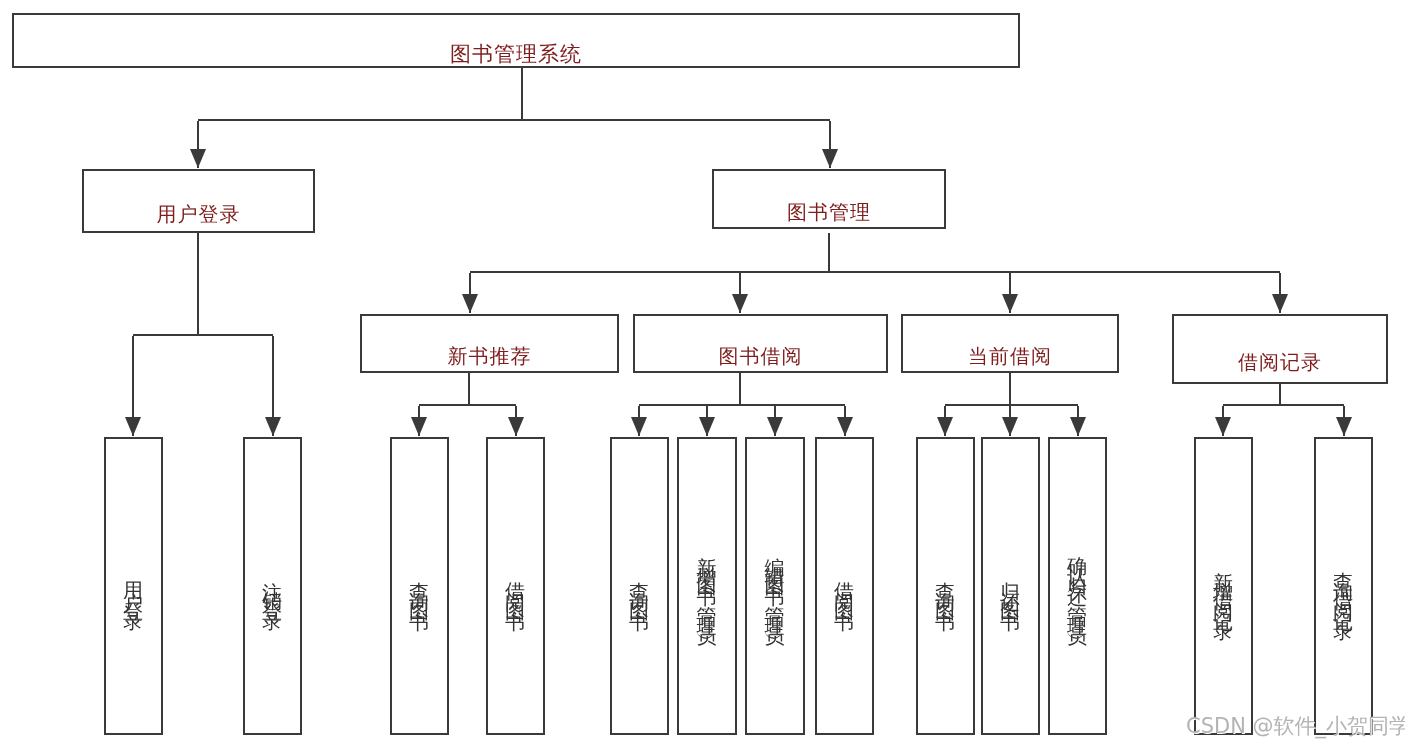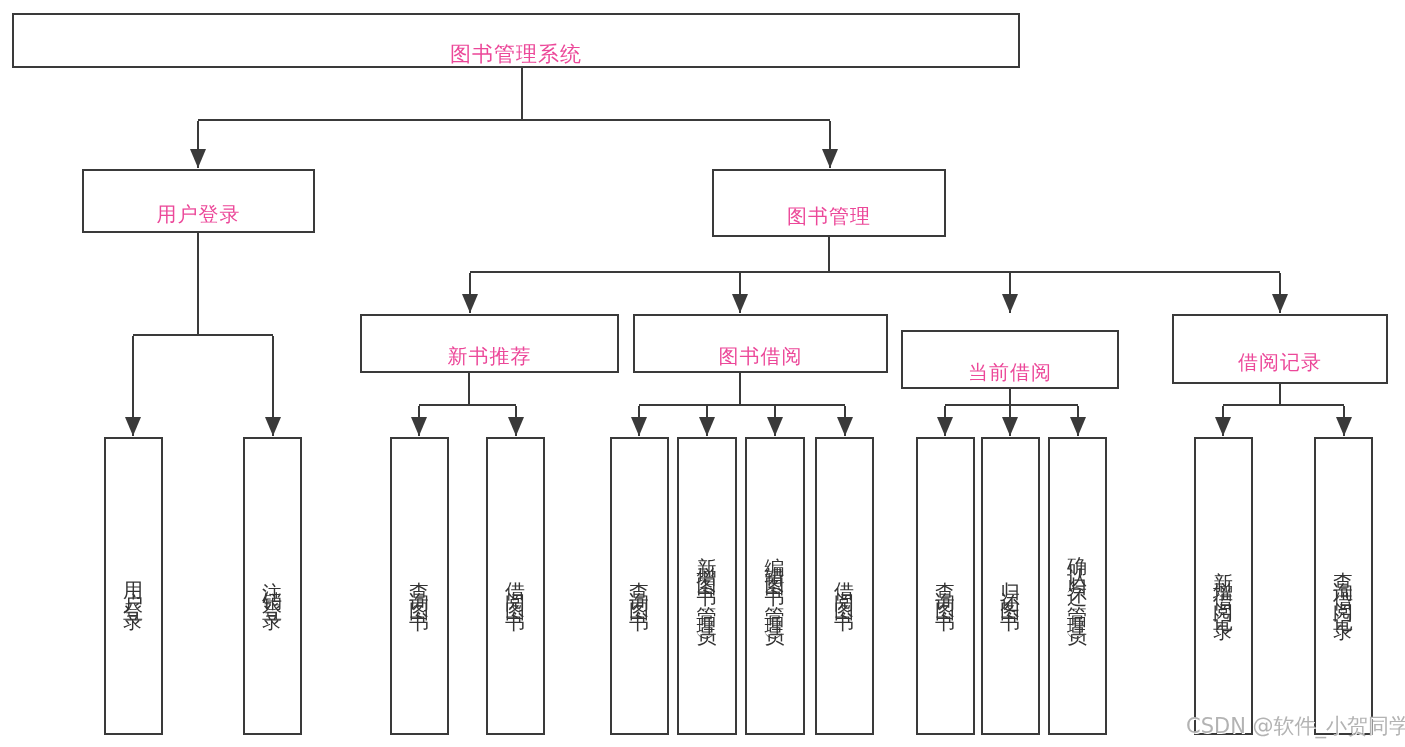--- a/index.html
+++ b/index.html
@@ -14,21 +14,21 @@
   .hbox,.vbox{
     position:absolute;
     box-sizing:border-box;
     border:2px solid #3a3a3a;
     background:#ffffff;
     display:flex;align-items:center;justify-content:center;
     z-index:2;
   }
   .lbl{
     font-size:20px;
-    color:#ec4899;
+    color:#7f1d1d;
     letter-spacing:1px;
     white-space:nowrap;
     margin-top:26px;
   }
   .root .lbl{font-size:21px;}
   .vbox{width:59px;height:298px;top:437px;}
   .vtext{
     writing-mode:vertical-rl;
     text-orientation:mixed;
     font-size:20px;
@@ -96,31 +96,31 @@
     </g>
   </svg>
 
   <div class="hbox root" style="left:12px;top:13px;width:1008px;height:55px;">
     <span class="lbl">图书管理系统</span>
   </div>
 
   <div class="hbox" style="left:82px;top:169px;width:233px;height:64px;">
     <span class="lbl">用户登录</span>
   </div>
-  <div class="hbox" style="left:712px;top:169px;width:234px;height:68px;">
+  <div class="hbox" style="left:712px;top:169px;width:234px;height:60px;">
     <span class="lbl">图书管理</span>
   </div>
 
   <div class="hbox" style="left:360px;top:314px;width:259px;height:59px;">
     <span class="lbl">新书推荐</span>
   </div>
   <div class="hbox" style="left:633px;top:314px;width:255px;height:59px;">
     <span class="lbl">图书借阅</span>
   </div>
-  <div class="hbox" style="left:901px;top:330px;width:218px;height:59px;">
+  <div class="hbox" style="left:901px;top:314px;width:218px;height:59px;">
     <span class="lbl">当前借阅</span>
   </div>
   <div class="hbox" style="left:1172px;top:314px;width:216px;height:70px;">
     <span class="lbl">借阅记录</span>
   </div>
 
   <div class="vbox" style="left:104px;">
     <span class="vtext">用户登录</span>
   </div>
   <div class="vbox" style="left:243px;">

